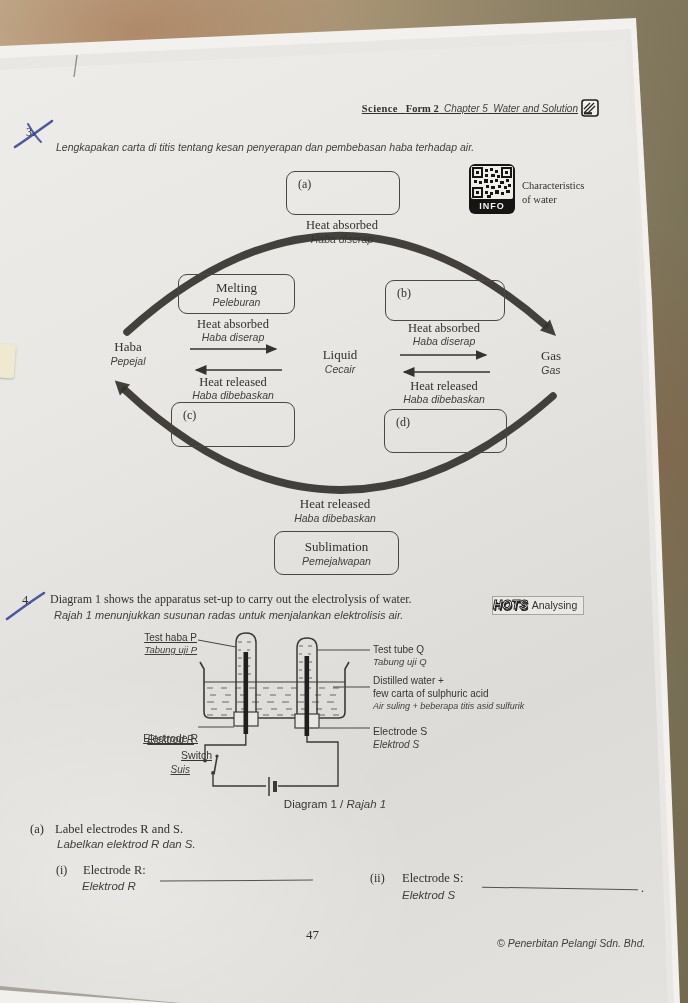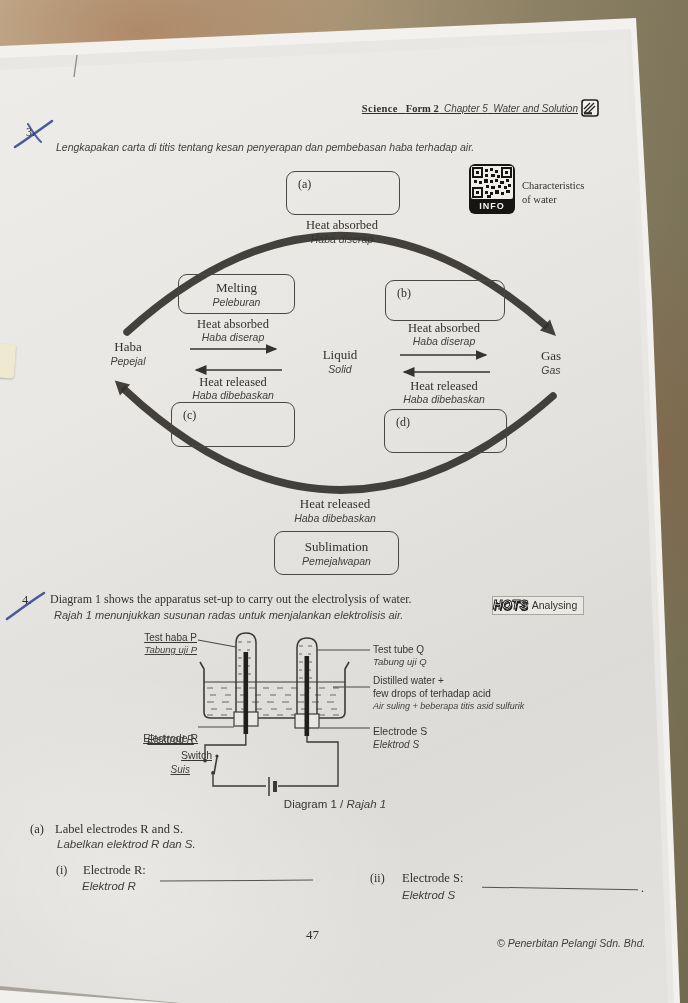--- a/index.html
+++ b/index.html
@@ -164,21 +164,21 @@
   <div class="t ms ctr" style="left:163px;top:389px;width:140px;font-size:10.5px;">Haba dibebaskan</div>
 
   <div class="t en ctr" style="left:374px;top:321px;width:140px;font-size:12.5px;">Heat absorbed</div>
   <div class="t ms ctr" style="left:374px;top:335px;width:140px;font-size:10.5px;">Haba diserap</div>
   <div class="t en ctr" style="left:374px;top:379px;width:140px;font-size:12.5px;">Heat released</div>
   <div class="t ms ctr" style="left:374px;top:393px;width:140px;font-size:10.5px;">Haba dibebaskan</div>
 
   <div class="t en ctr" style="left:95px;top:340px;width:66px;font-size:13px;">Haba</div>
   <div class="t ms ctr" style="left:95px;top:355px;width:66px;font-size:10.5px;">Pepejal</div>
   <div class="t en ctr" style="left:306px;top:348px;width:68px;font-size:13px;">Liquid</div>
-  <div class="t ms ctr" style="left:306px;top:363px;width:68px;font-size:10.5px;">Solid</div>
+  <div class="t ms ctr" style="left:306px;top:363px;width:68px;font-size:10.5px;">Cecair</div>
   <div class="t en ctr" style="left:519px;top:349px;width:64px;font-size:13px;">Gas</div>
   <div class="t ms ctr" style="left:519px;top:364px;width:64px;font-size:10.5px;">Gas</div>
 
   <div class="t en ctr" style="left:265px;top:497px;width:140px;font-size:13px;">Heat released</div>
   <div class="t ms ctr" style="left:265px;top:512px;width:140px;font-size:10.5px;">Haba dibebaskan</div>
   <div class="box twoline" style="left:274px;top:531px;width:123px;height:42px;">
     <span class="en" style="font-size:13px;">Sublimation</span>
     <span class="ms" style="font-size:10.5px;">Pemejalwapan</span>
   </div>
 
@@ -243,21 +243,21 @@
       <line x1="8" y1="99" x2="44" y2="99"></line>
       <line x1="130" y1="100" x2="180" y2="100"></line>
     </g>
   </svg>
 
   <div class="t sans rgt" style="left:125px;top:632px;width:72px;font-size:10px;">Test haba P</div>
   <div class="t ms rgt" style="left:125px;top:645px;width:72px;font-size:9.5px;">Tabung uji P</div>
   <div class="t sans" style="left:373px;top:644px;font-size:10px;">Test tube Q</div>
   <div class="t ms" style="left:373px;top:657px;font-size:9.5px;">Tabung uji Q</div>
   <div class="t sans" style="left:373px;top:675px;font-size:10px;">Distilled water +</div>
-  <div class="t sans" style="left:373px;top:688px;font-size:10px;">few drops of terhadap acid</div>
+  <div class="t sans" style="left:373px;top:688px;font-size:10px;">few carta of sulphuric acid</div>
   <div class="t ms" style="left:373px;top:701px;font-size:9px;">Air suling + beberapa titis asid sulfurik</div>
   <div class="t sans rgt" style="left:128px;top:720px;width:70px;font-size:10.5px;margin-top:12px;">Electrode R</div>
   <div class="t ms rgt" style="left:128px;top:734px;width:66px;font-size:10px;">Elektrod R</div>
   <div class="t sans" style="left:373px;top:725px;font-size:10.5px;">Electrode S</div>
   <div class="t ms" style="left:373px;top:739px;font-size:10px;">Elektrod S</div>
   <div class="t sans rgt" style="left:152px;top:749px;width:60px;font-size:10.5px;">Switch</div>
   <div class="t ms rgt" style="left:148px;top:764px;width:42px;font-size:10px;">Suis</div>
 
   <div class="t sans ctr" style="left:270px;top:798px;width:130px;font-size:11.5px;">
     <span>Diagram 1</span><span> / </span><span class="ms" style="font-size:11.5px;">Rajah 1</span>

